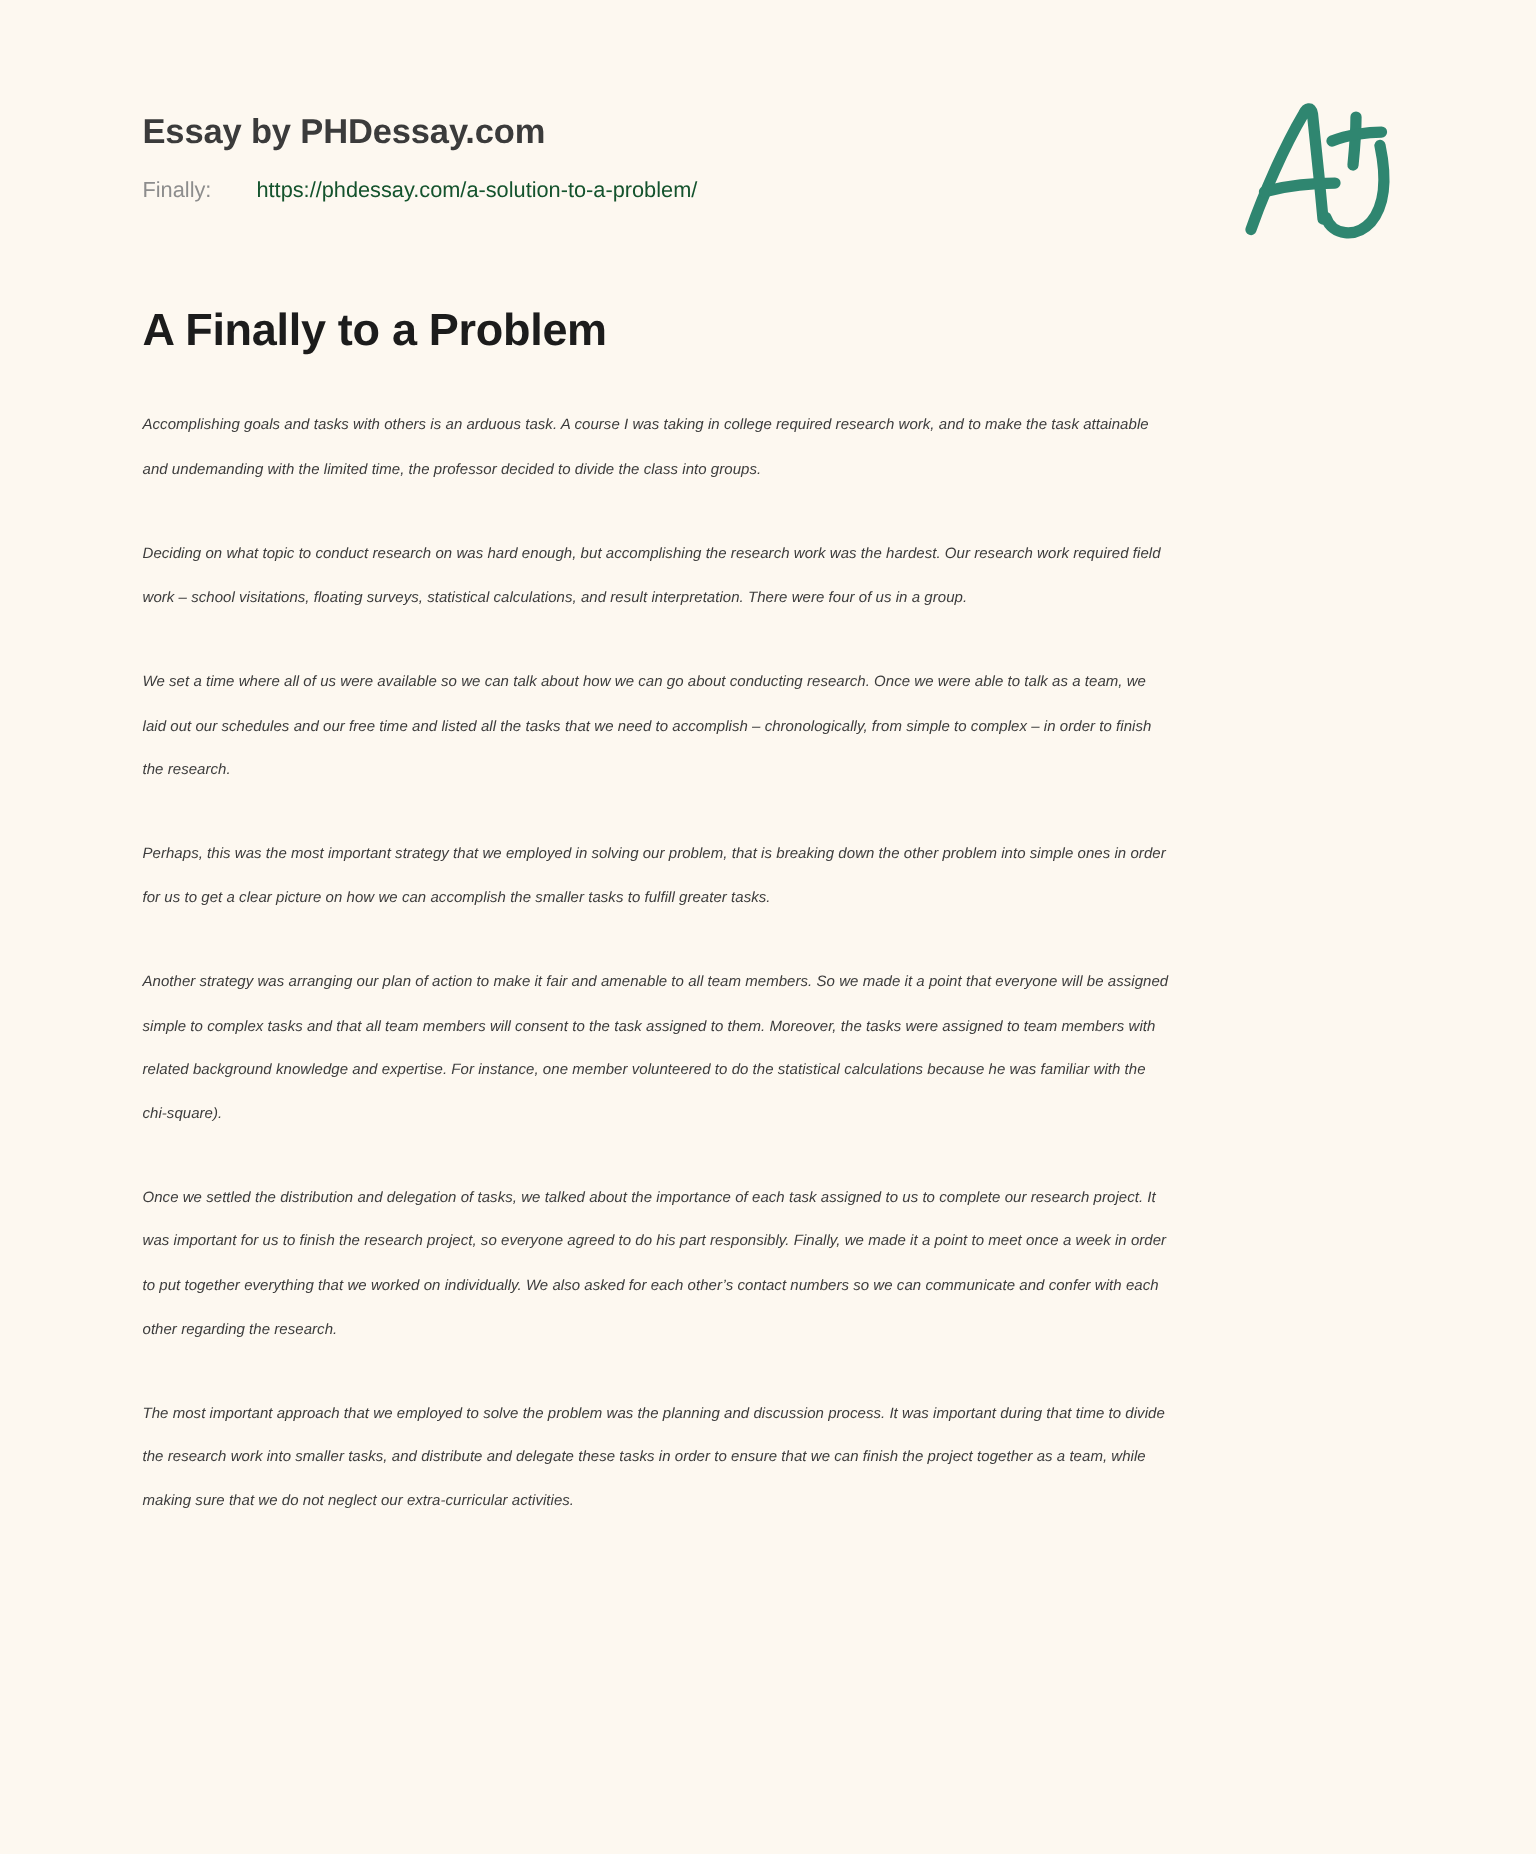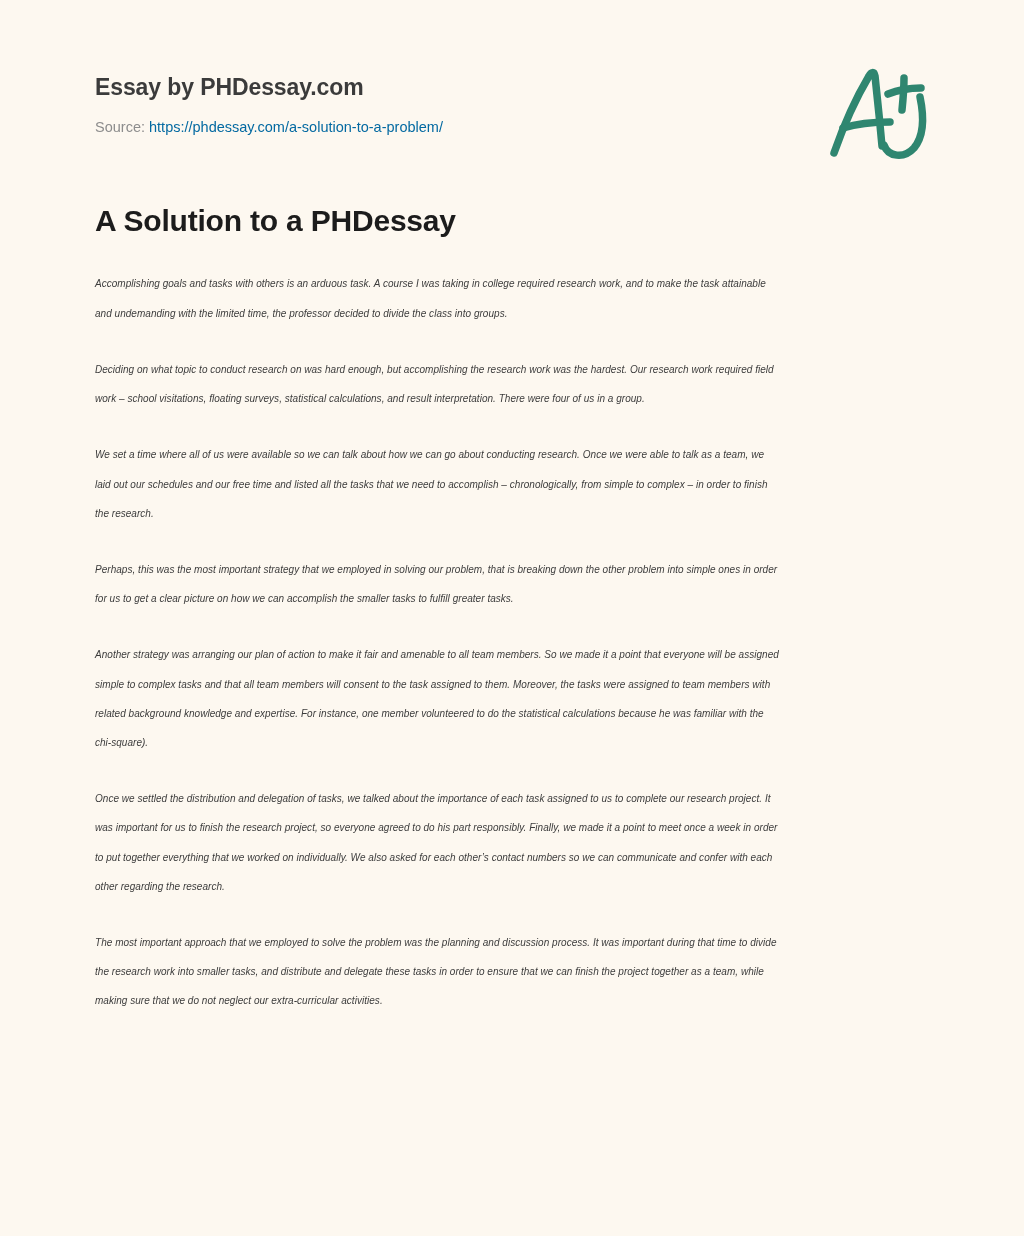--- a/index.html
+++ b/index.html
@@ -37,22 +37,23 @@
     margin-top: 17px;
     font-size: 14.5px;
     line-height: 1.2;
     color: #8d8d8d;
     white-space: nowrap;
   }
   .source-label {
     color: #8d8d8d;
   }
   .source-url {
-    color: #0369a1;
+    color: #14532d;
     text-decoration: none;
+    margin-left: 26px;
   }
 
   
   .logo {
     position: absolute;
     top: 52px;
     left: 725px;
     width: 120px;
     height: 120px;
     pointer-events: none;
@@ -91,42 +92,42 @@
 </head>
 <body>
 
 <div class="page">
 
   <div class="header">
 
     <div class="brand-line">Essay by PHDessay.com</div>
 
     <div class="source-line">
-      <span class="source-label">Source:</span>
+      <span class="source-label">Finally:</span>
       <a class="source-url" href="#">https://phdessay.com/a-solution-to-a-problem/</a>
     </div>
 
     <div class="logo">
       <svg viewBox="0 0 120 120" xmlns="http://www.w3.org/2000/svg" fill="none" stroke="#2f8670" stroke-width="7.5" stroke-linecap="round" stroke-linejoin="round">
 
         <path d="M14 101 C 22 78, 36 46, 49 24 C 51 20, 54 19, 55 24 C 57 42, 60 72, 62 94"></path>
 
         <path d="M23 76 C 36 72, 55 70, 70 70"></path>
 
         <path d="M84 26 C 84 36, 83 48, 82 58"></path>
 
         <path d="M68 42 C 78 38, 92 36, 101 36"></path>
 
         <path d="M100 45 C 104 64, 104 84, 94 96 C 84 107, 68 105, 64 93"></path>
       </svg>
     </div>
 
   </div>
 
-  <h1 class="doc-title">A Solution to a PHDessay</h1>
+  <h1 class="doc-title">A Finally to a Problem</h1>
 
   <div class="article">
     <p>Accomplishing goals and tasks with others is an arduous task. A course I was taking in college required research work, and to make the task attainable and undemanding with the limited time, the professor decided to divide the class into groups.</p>
     <p>Deciding on what topic to conduct research on was hard enough, but accomplishing the research work was the hardest. Our research work required field work – school visitations, floating surveys, statistical calculations, and result interpretation. There were four of us in a group.</p>
     <p>We set a time where all of us were available so we can talk about how we can go about conducting research. Once we were able to talk as a team, we laid out our schedules and our free time and listed all the tasks that we need to accomplish – chronologically, from simple to complex – in order to finish the research.</p>
     <p>Perhaps, this was the most important strategy that we employed in solving our problem, that is breaking down the other problem into simple ones in order for us to get a clear picture on how we can accomplish the smaller tasks to fulfill greater tasks.</p>
     <p>Another strategy was arranging our plan of action to make it fair and amenable to all team members. So we made it a point that everyone will be assigned simple to complex tasks and that all team members will consent to the task assigned to them. Moreover, the tasks were assigned to team members with related background knowledge and expertise. For instance, one member volunteered to do the statistical calculations because he was familiar with the chi-square).</p>
     <p>Once we settled the distribution and delegation of tasks, we talked about the importance of each task assigned to us to complete our research project. It was important for us to finish the research project, so everyone agreed to do his part responsibly. Finally, we made it a point to meet once a week in order to put together everything that we worked on individually. We also asked for each other’s contact numbers so we can communicate and confer with each other regarding the research.</p>
     <p>The most important approach that we employed to solve the problem was the planning and discussion process. It was important during that time to divide the research work into smaller tasks, and distribute and delegate these tasks in order to ensure that we can finish the project together as a team, while making sure that we do not neglect our extra-curricular activities.</p>
 

